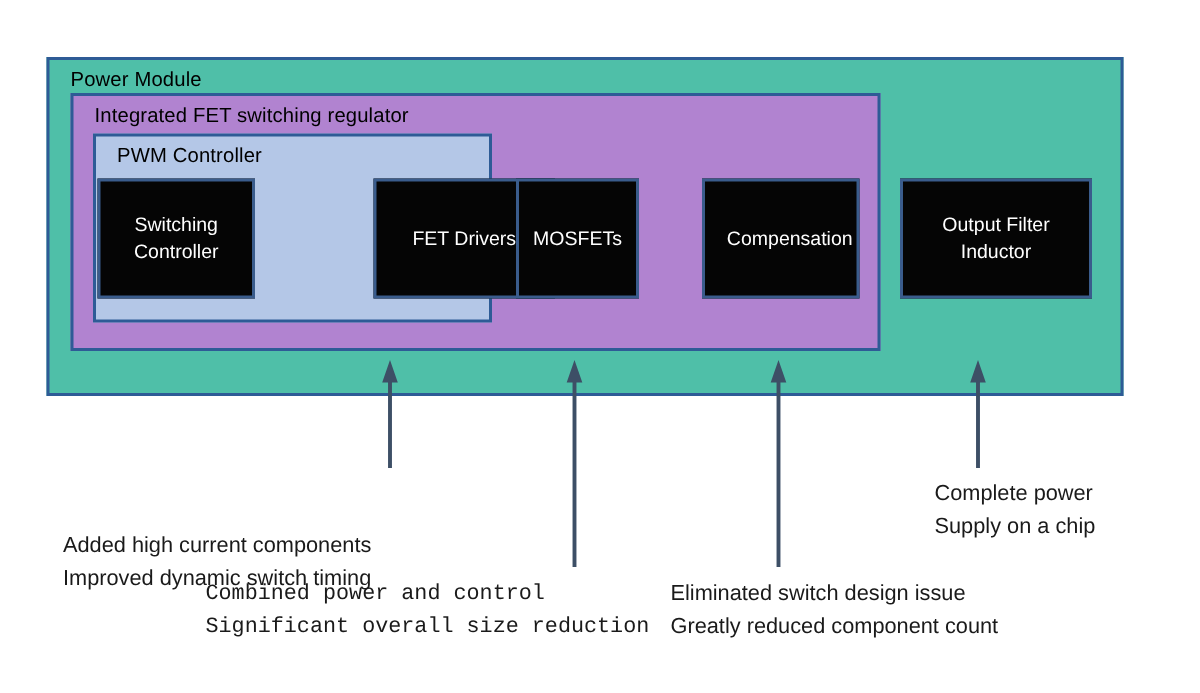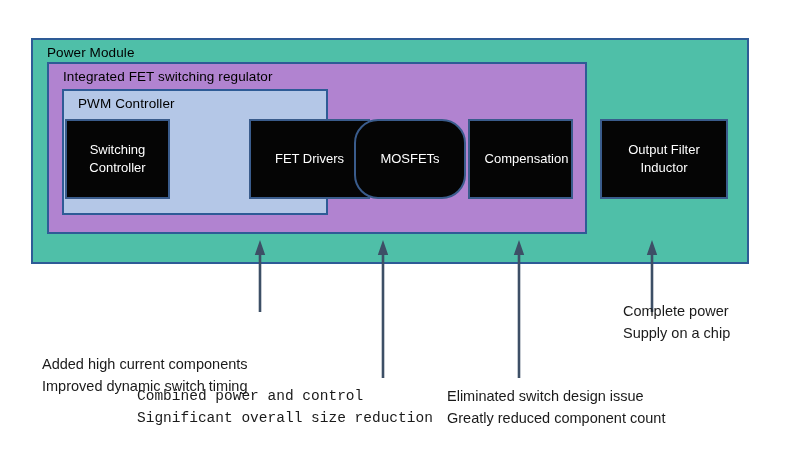--- a/index.html
+++ b/index.html
@@ -77,21 +77,21 @@
   }
   .block-label {
     color: #ffffff;
     font-size: 13px;
     line-height: 18px;
     white-space: pre-line;
   }
 
   #block-switching-controller { left: 65px;  top: 119px; width: 105px; height: 80px; }
   #block-fet-drivers          { left: 207px; top: 119px; width: 121px; height: 80px; margin-left: 42px; }
-  #block-mosfets              { left: 354px; top: 119px; width: 112px; height: 80px; border-radius: 24px; }
+  #block-mosfets              { left: 344px; top: 119px; width: 82px; height: 80px; }
   #block-compensation         { left: 468px; top: 119px; width: 105px; height: 80px; padding-left: 12px; }
   #block-output-filter        { left: 600px; top: 119px; width: 128px; height: 80px; }
 
   
   .arrow {
     position: absolute;
     width: 16px;
   }
   .arrow svg { display: block; overflow: visible; }
 
@@ -105,21 +105,21 @@
     position: absolute;
     font-size: 14.5px;
     line-height: 22px;
     color: #1a1a1a;
     white-space: pre-line;
   }
 
   #callout-1 { left: 42px;  top: 315px; margin-top: 38px; }
   #callout-2 { left: 137px; top: 385px; font-family: Liberation Mono, monospace; }
   #callout-3 { left: 447px; top: 385px; }
-  #callout-4 { left: 623px; top: 300px; }
+  #callout-4 { left: 623px; top: 318px; }
 </style>
 </head>
 <body>
 
 <div id="canvas">
 
   <div class="box" id="power-module-box">
     <span class="box-title">Power Module</span>
   </div>
 

